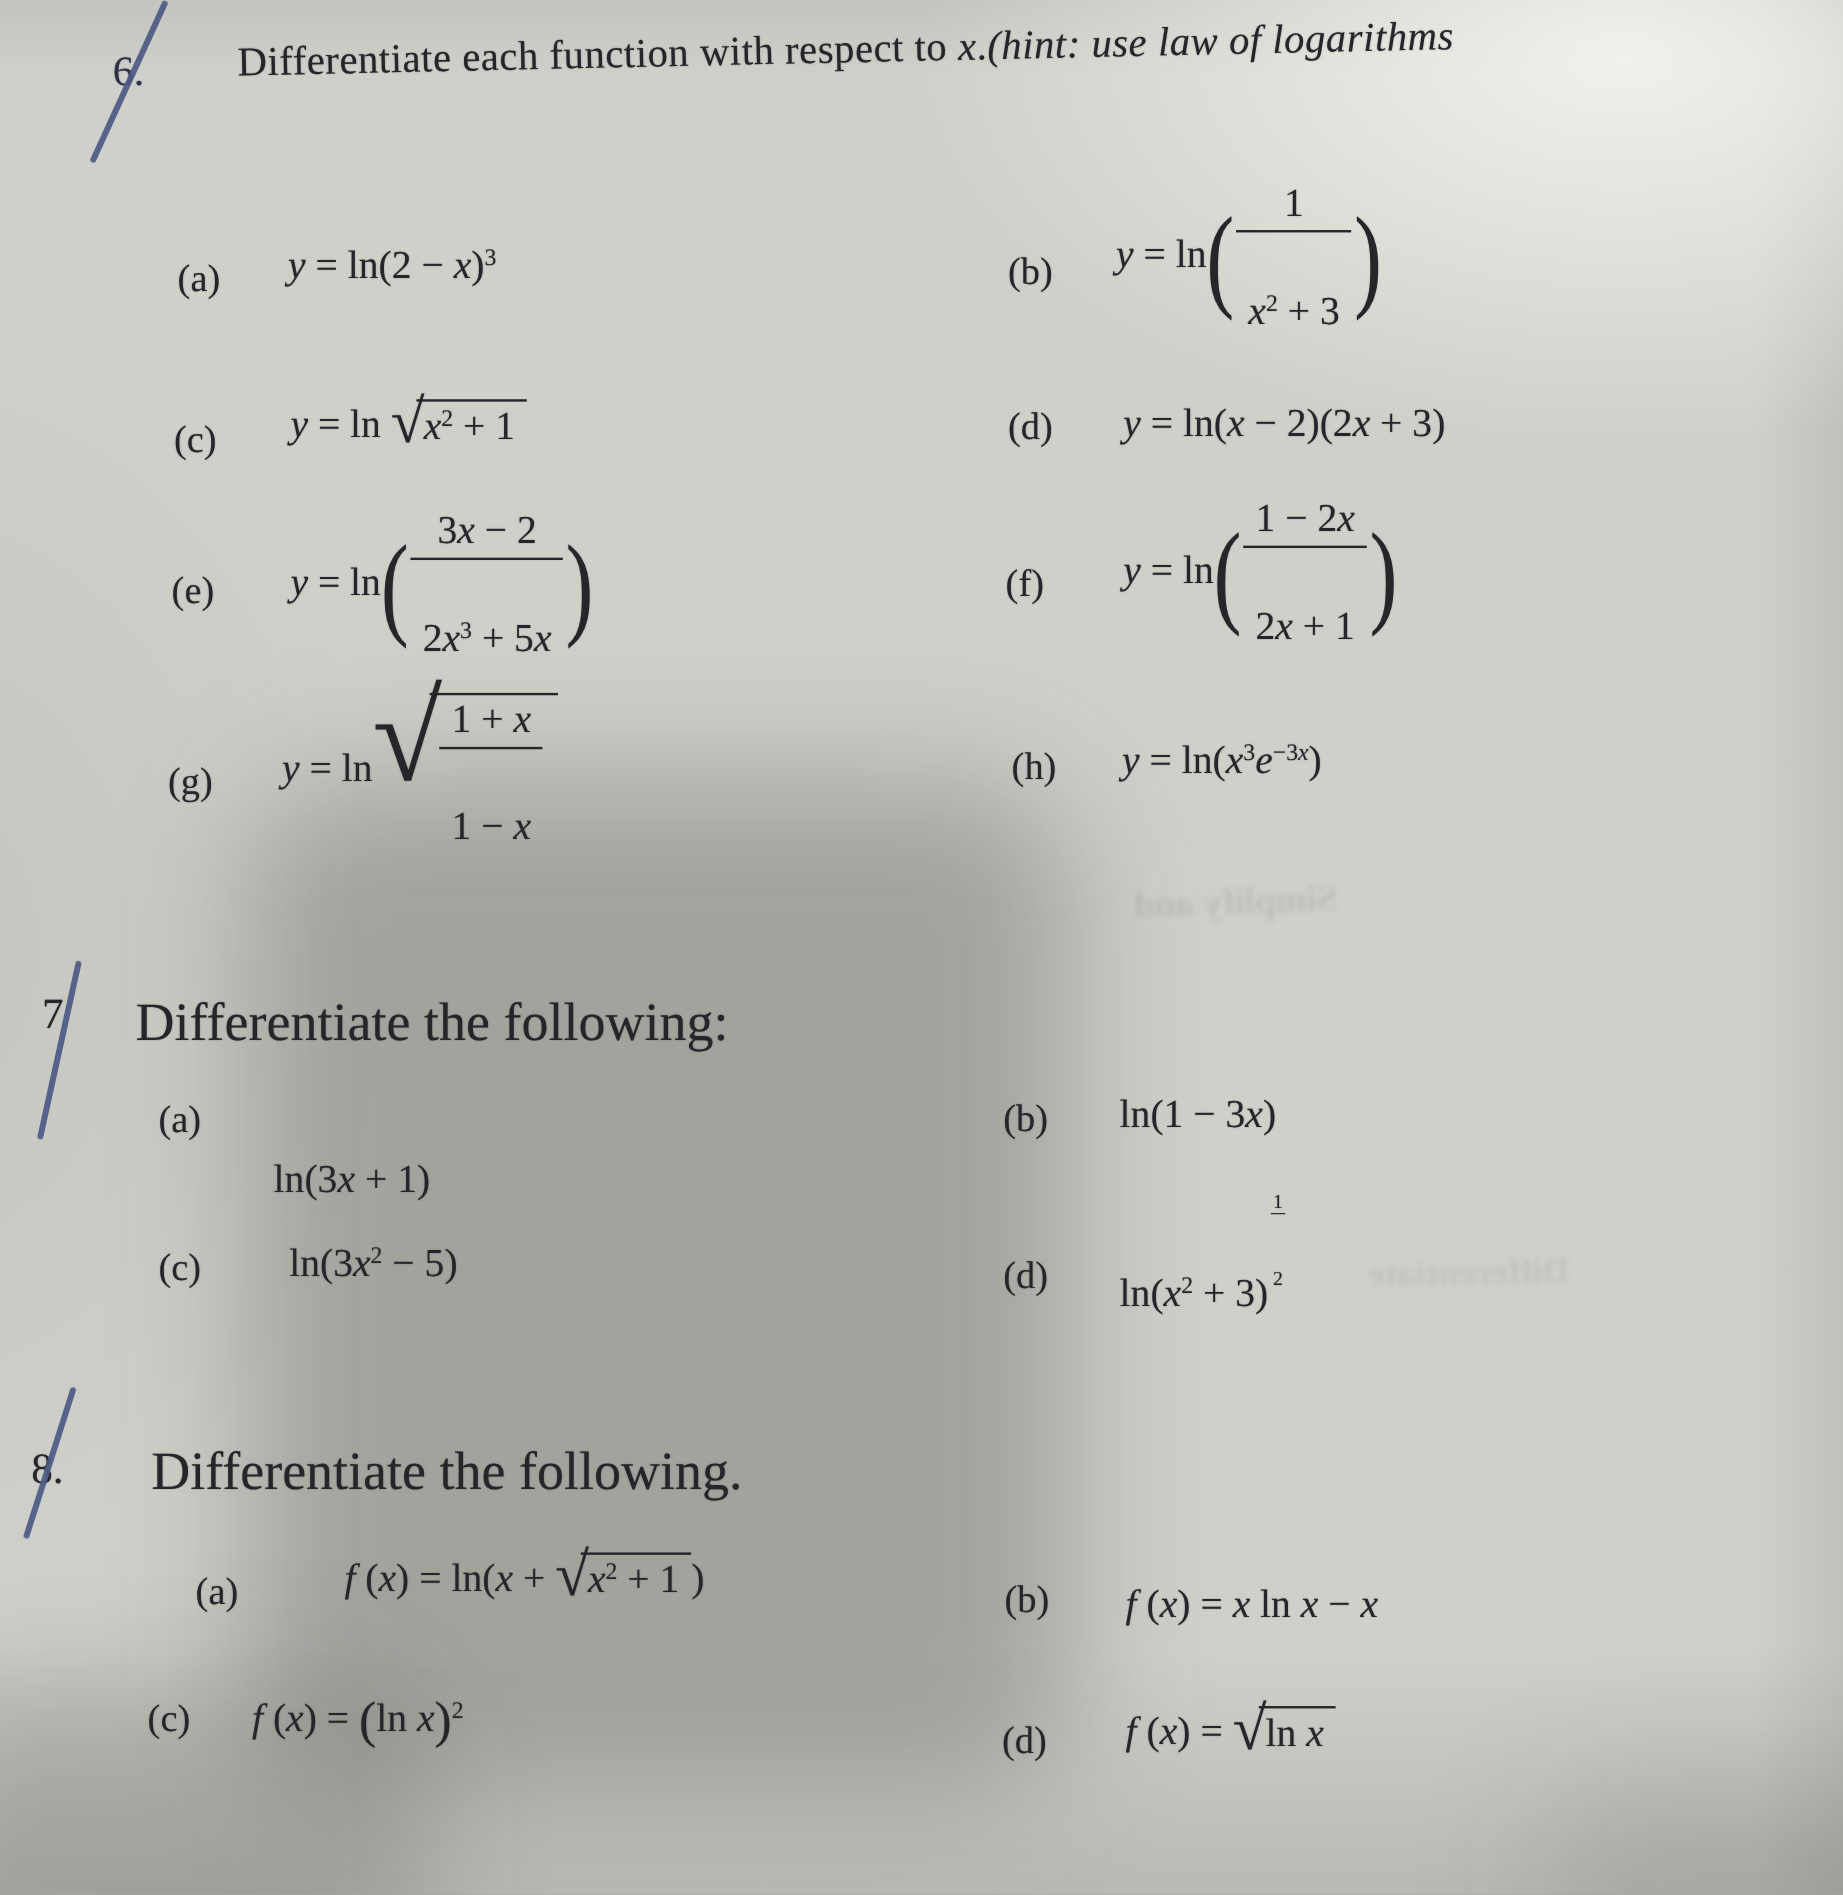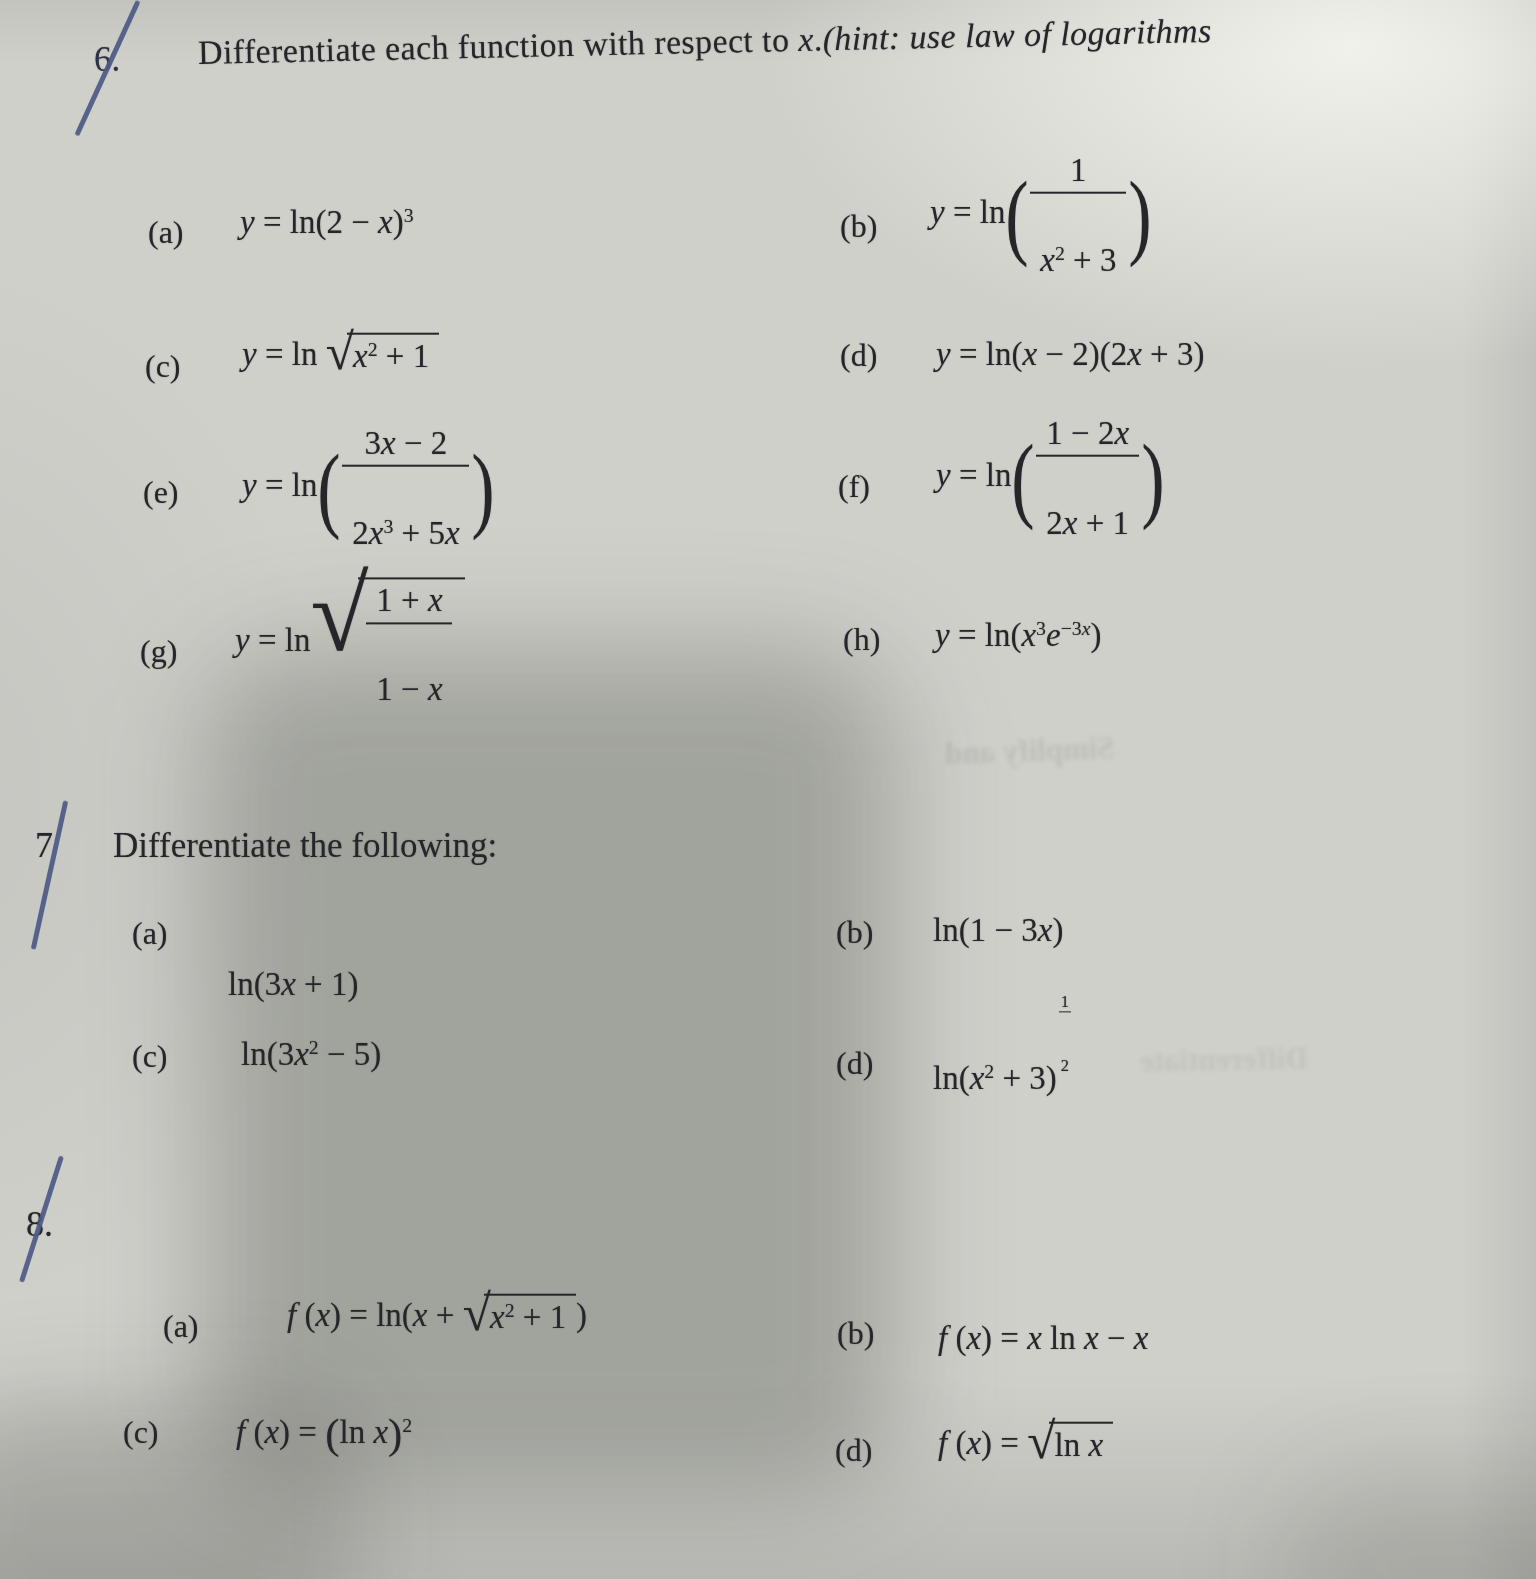--- a/index.html
+++ b/index.html
@@ -16,21 +16,21 @@
   }
   .blob{position:absolute;border-radius:90px;filter:blur(55px);}
   .blob1{left:205px;top:650px;width:690px;height:840px;background:rgba(56,58,53,0.30);}
   .blob2{left:-70px;top:1395px;width:430px;height:280px;background:rgba(40,42,38,0.17);filter:blur(48px);}
   .blob3{left:1280px;top:1480px;width:330px;height:170px;background:rgba(30,32,28,0.12);}
   .t{position:absolute;white-space:nowrap;}
   .c{position:absolute;white-space:nowrap;transform:translateY(-50%);}
   .txt{text-shadow:0 0 1.3px rgba(38,38,42,0.45);}
   .num{font-size:35px;}
   .head{font-size:34px;letter-spacing:0.4px;}
-  .h78{font-size:35px;}
+  .h78{font-size:45px;}
   .lbl{font-size:32px;}
   .m{font-size:33px;font-style:normal;}
   .m i,.head i{font-style:italic;}
   sup{font-size:0.6em;vertical-align:0.55em;line-height:0;}
   .frac{display:inline-block;vertical-align:middle;text-align:center;margin:0 0.08em;}
   .fn{display:block;padding:0 0.3em 0.1em;border-bottom:2.2px solid currentColor;}
   .fd{display:block;padding:0.1em 0.3em 0;margin-top:44px;}
   .bp{display:inline-block;font-size:2.9em;line-height:0.74;vertical-align:middle;transform:scaleX(0.72);margin:0 -0.05em;}
   .sq{display:inline-flex;align-items:flex-start;vertical-align:middle;}
   .rs{font-style:normal;font-size:1.55em;line-height:0.95;transform:translateY(-0.09em);margin-right:-0.13em;}
@@ -93,30 +93,31 @@
   <div class="c lbl txt" style="left:836px;top:932px;">(b)</div>
   <div class="c m txt" style="left:933px;top:930px;">ln(1 − 3<i>x</i>)</div>
 
   <div class="c lbl txt" style="left:132px;top:1056px;">(c)</div>
   <div class="c m txt" style="left:241px;top:1054px;">ln(3<i>x</i><sup>2</sup> − 5)</div>
   <div class="c lbl txt" style="left:836px;top:1063px;">(d)</div>
   <div class="c m txt" style="left:933px;top:1045px;">ln(<i>x</i><sup>2</sup> + 3)<span class="sfrac"><span class="fn">1</span><span class="fd">2</span></span></div>
 
   <div class="t num txt" style="left:26px;top:1203px;font-size:36px;">8.</div>
   <div class="slash" style="left:39px;top:1153px;height:132px;transform:rotate(17.7deg);"></div>
+  <div class="t h78 txt" style="left:126px;top:1200px;">Differentiate the following.</div>
 
   <div class="c lbl txt" style="left:163px;top:1326px;">(a)</div>
   <div class="c m txt" style="left:287px;top:1318px;"><i>f</i> (<i>x</i>) = ln(<i>x</i> + <span class="sq">
         <span class="rs">√</span>
         <span class="rc"><i>x</i><sup>2</sup> + 1</span>
       </span>)</div>
   <div class="c lbl txt" style="left:837px;top:1333px;">(b)</div>
   <div class="c m txt" style="left:938px;top:1338px;"><i>f</i> (<i>x</i>) = <i>x</i> ln <i>x</i> − <i>x</i></div>
 
   <div class="c lbl txt" style="left:123px;top:1432px;">(c)</div>
-  <div class="c m txt" style="left:236px;top:1433px;"><i>f</i> (<i>x</i>) = <span class="mp">(</span>ln <i>x</i><span class="mp">)</span><sup>2</sup></div>
+  <div class="c m txt" style="left:210px;top:1433px;"><i>f</i> (<i>x</i>) = <span class="mp">(</span>ln <i>x</i><span class="mp">)</span><sup>2</sup></div>
   <div class="c lbl txt" style="left:835px;top:1450px;">(d)</div>
   <div class="c m txt" style="left:938px;top:1446px;"><i>f</i> (<i>x</i>) = <span class="sq">
         <span class="rs">√</span>
         <span class="rc">ln <i>x</i></span>
       </span></div>
 
 </div>
 
 </body></html>

